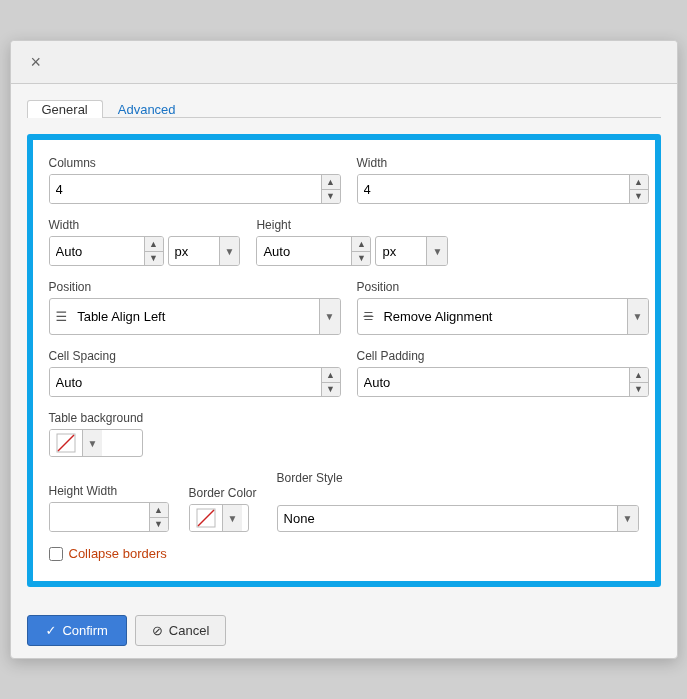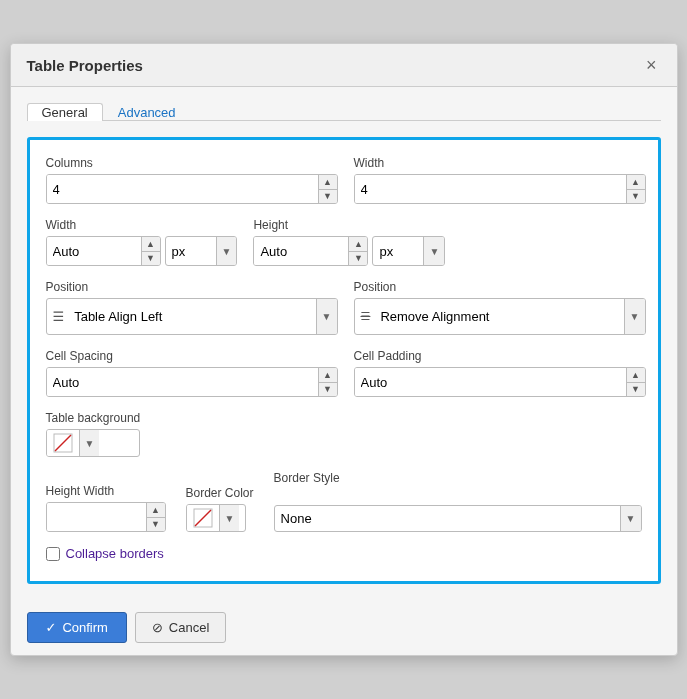--- a/index.html
+++ b/index.html
@@ -66,21 +66,21 @@
       background: #fff;
       border-color: #ccc;
       color: #333;
       font-weight: normal;
     }
     .tab.advanced {
       color: #1a73c4;
     }
     .form-area {
       background: #fff;
-      border: 3px solid #0ea5e9;
+      border: 6px solid #0ea5e9;
       border-radius: 3px;
       padding: 16px;
     }
     .form-row {
       display: flex;
       gap: 16px;
       margin-bottom: 14px;
       align-items: flex-end;
     }
     .form-group {
@@ -235,21 +235,21 @@
       gap: 6px;
       margin-bottom: 4px;
     }
     .checkbox-row input[type=checkbox] {
       width: 14px;
       height: 14px;
       cursor: pointer;
     }
     .checkbox-row label {
       font-size: 13px;
-      color: #4c1d95;
+      color: #c2410c;
       cursor: pointer;
     }
 
     
     .dialog-footer {
       padding: 12px 16px;
       display: flex;
       gap: 8px;
       align-items: center;
     }
@@ -290,21 +290,20 @@
     .position-icon {
       font-size: 13px;
       color: #555;
     }
   </style>
 </head>
 <body>
 
 <div class="dialog">
   <div class="dialog-header">
-    <span class="dialog-title">Table Properties</span>
     <button class="close-btn">×</button>
   </div>
 
   <div class="dialog-body">
     <div class="tabs">
       <button class="tab active">General</button>
       <button class="tab advanced">Advanced</button>
     </div>
 
     <div class="form-area">

